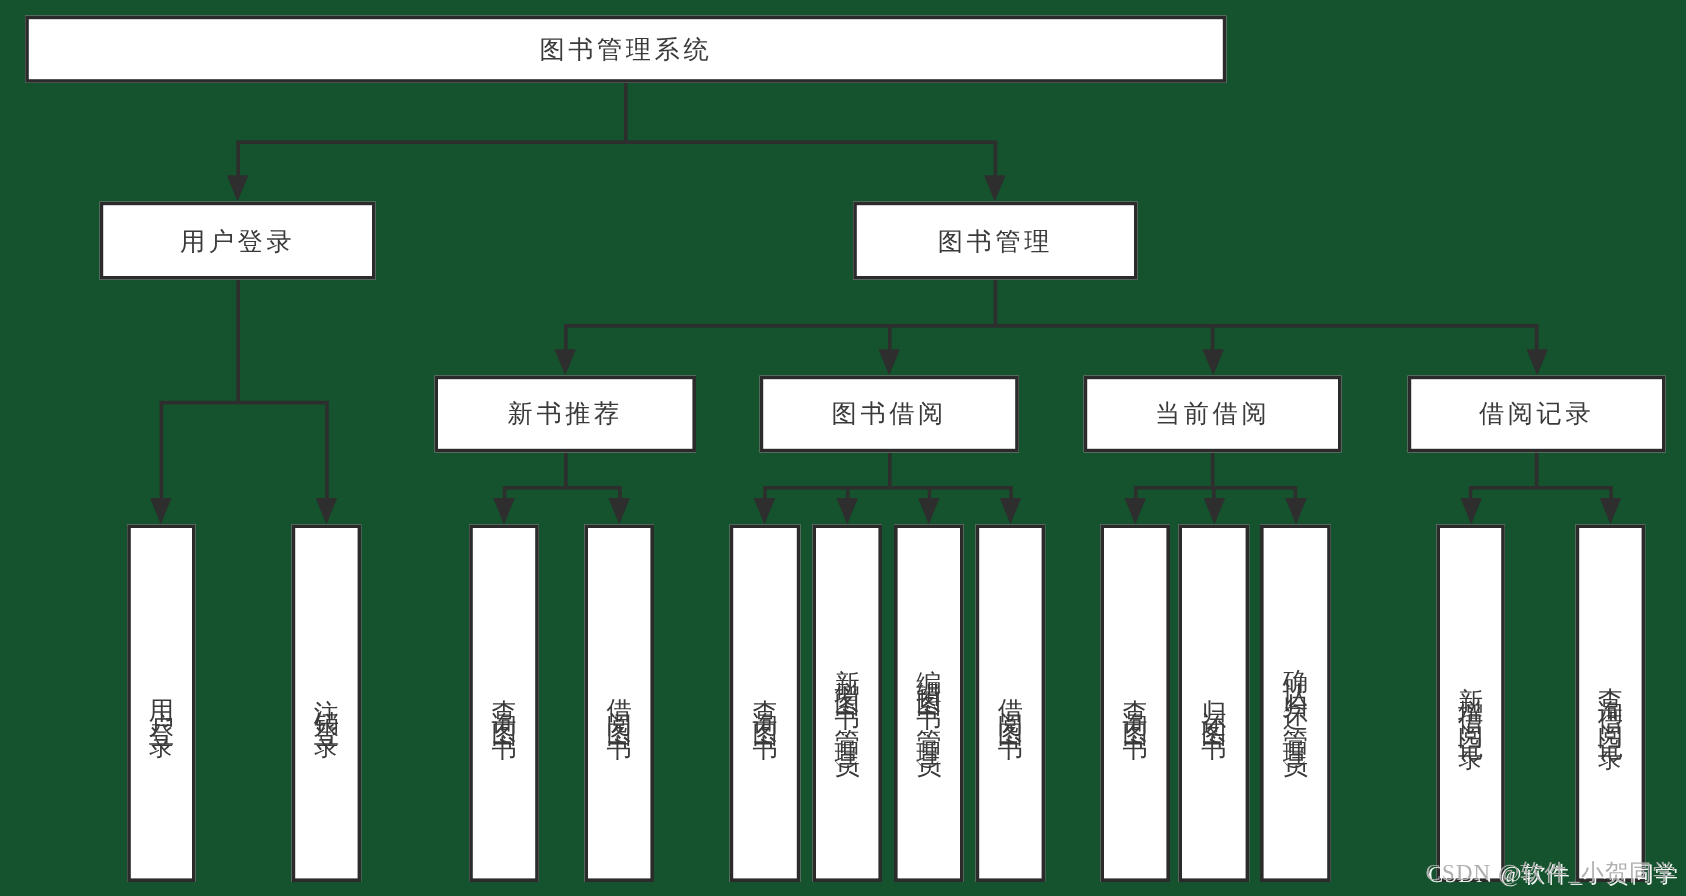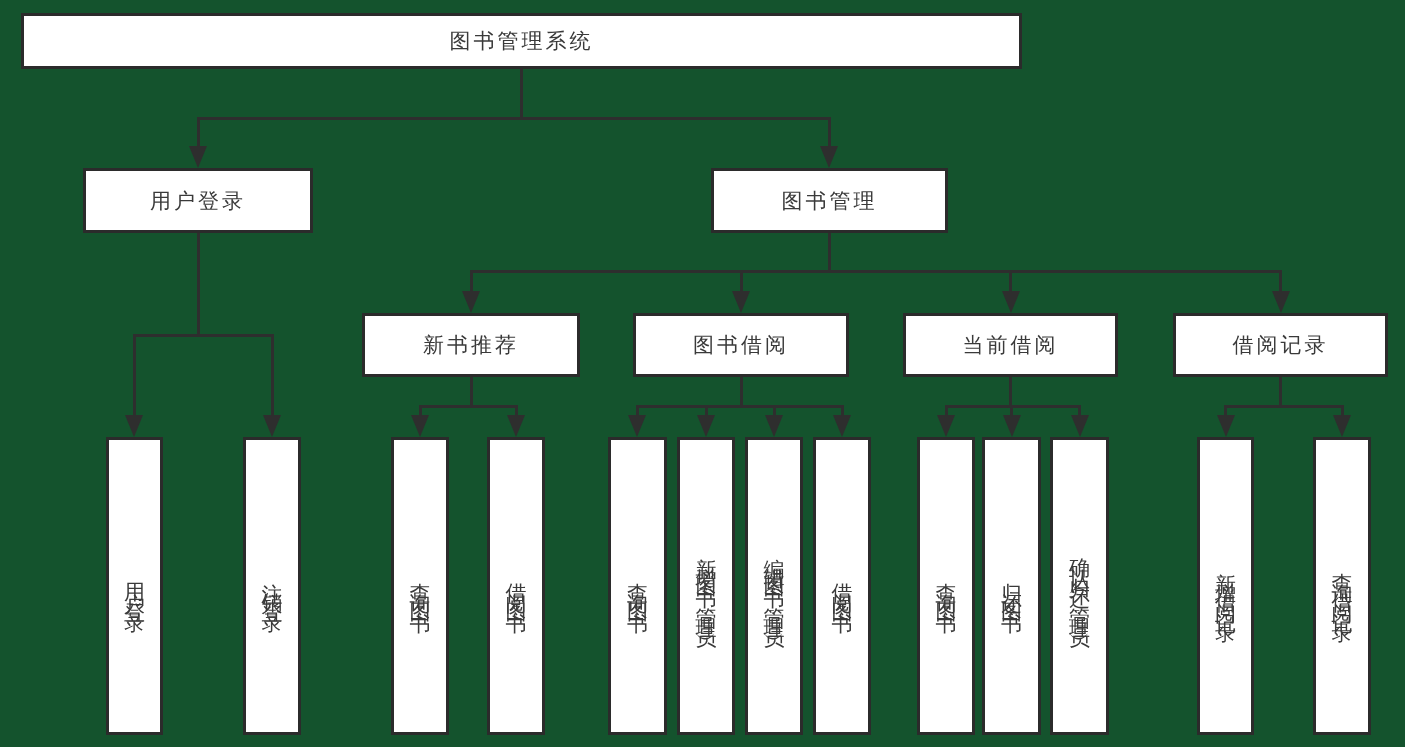--- a/index.html
+++ b/index.html
@@ -68,20 +68,21 @@
   <div class="vbox" style="left:745px; top:437px; width:58px; height:298px;">编辑图书（管理员）</div>
   <div class="vbox" style="left:813px; top:437px; width:58px; height:298px;">借阅图书</div>
 
   <div class="vbox" style="left:917px; top:437px; width:58px; height:298px;">查询图书</div>
   <div class="vbox" style="left:982px; top:437px; width:59px; height:298px;">归还图书</div>
   <div class="vbox" style="left:1050px; top:437px; width:59px; height:298px;">确认归还（管理员）</div>
 
   <div class="vbox" style="left:1197px; top:437px; width:57px; height:298px;">新增借阅记录</div>
   <div class="vbox" style="left:1313px; top:437px; width:58px; height:298px;">查询借阅记录</div>
 
+  <div class="watermark">CSDN @软件_小贺同学</div>
 
 <div class="line" style="left: 520px; top: 69px; width: 3px; height: 49px;"></div>
     <div class="line" style="left: 196.5px; top: 116.5px; width: 634px; height: 3px;"></div>
     <div class="line" style="left: 196.5px; top: 118px; width: 3px; height: 32px;"></div>
     <div class="line" style="left: 827.5px; top: 118px; width: 3px; height: 32px;"></div>
     <div class="line" style="left: 196.5px; top: 233px; width: 3px; height: 102px;"></div>
     <div class="line" style="left: 132.5px; top: 333.5px; width: 141px; height: 3px;"></div>
     <div class="line" style="left: 132.5px; top: 335px; width: 3px; height: 86px;"></div>
     <div class="line" style="left: 270.5px; top: 335px; width: 3px; height: 86px;"></div>
     <div class="line" style="left: 827.5px; top: 233px; width: 3px; height: 38px;"></div>

